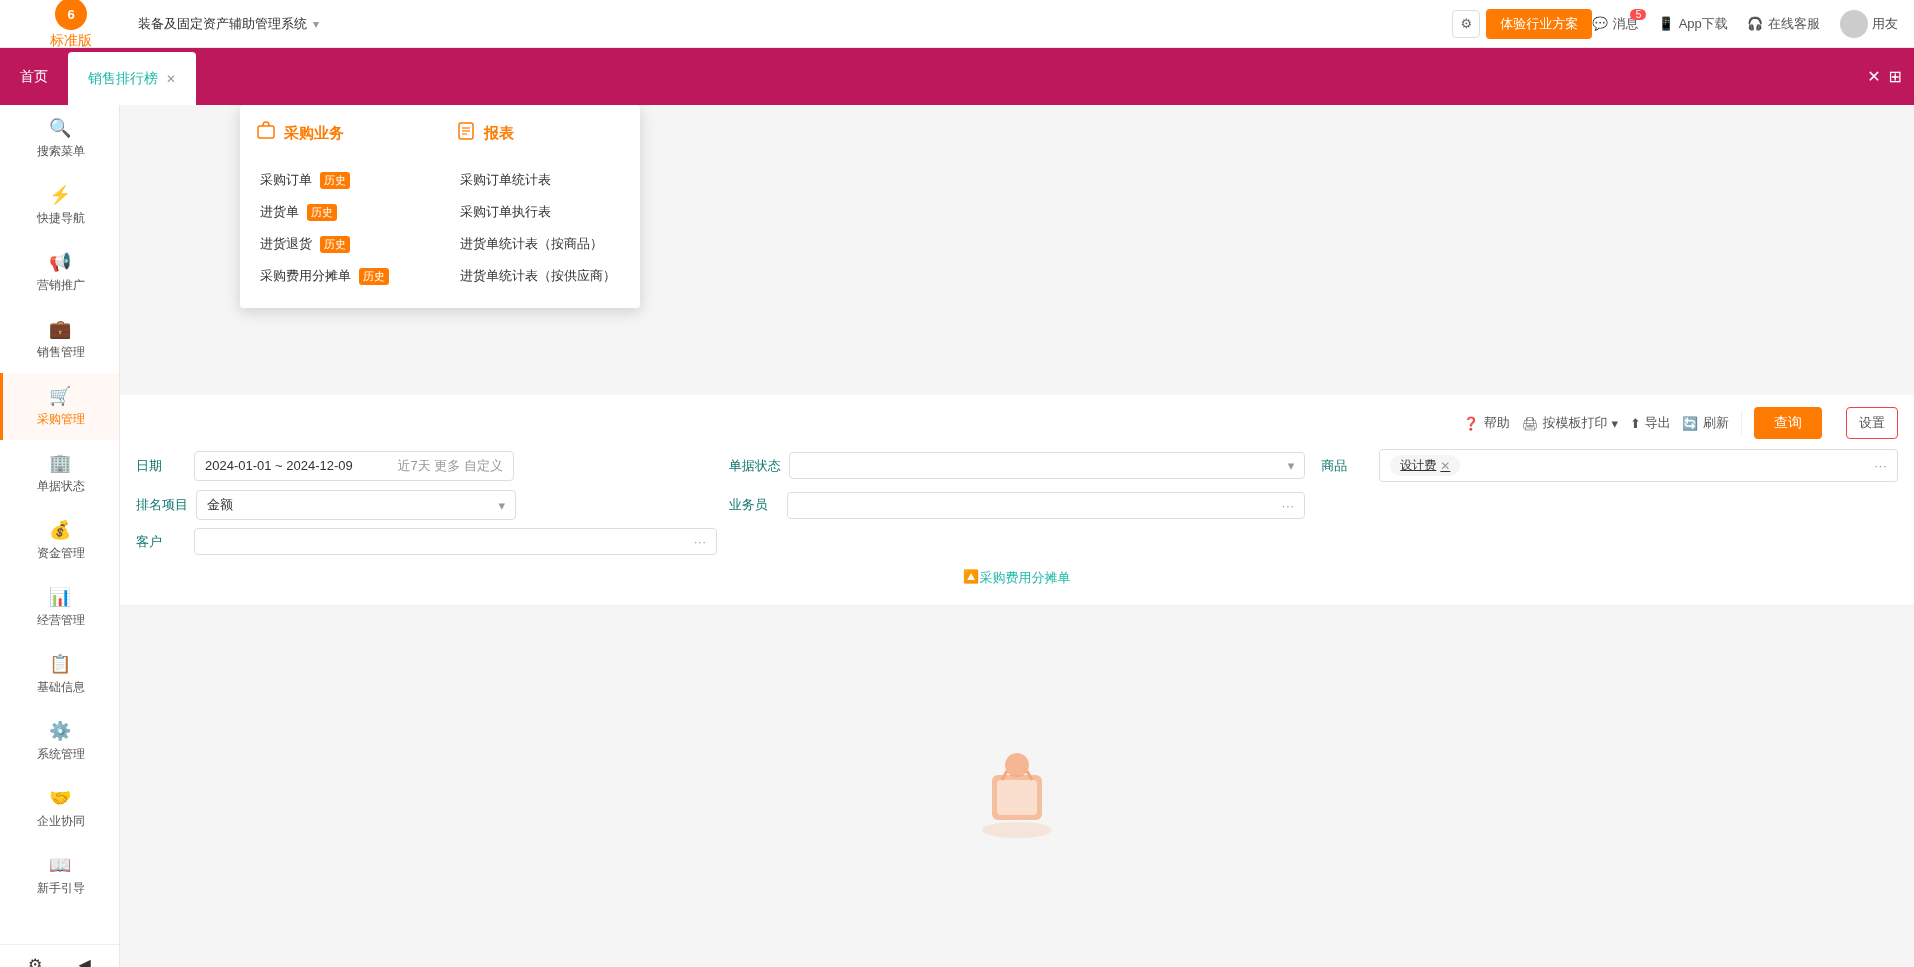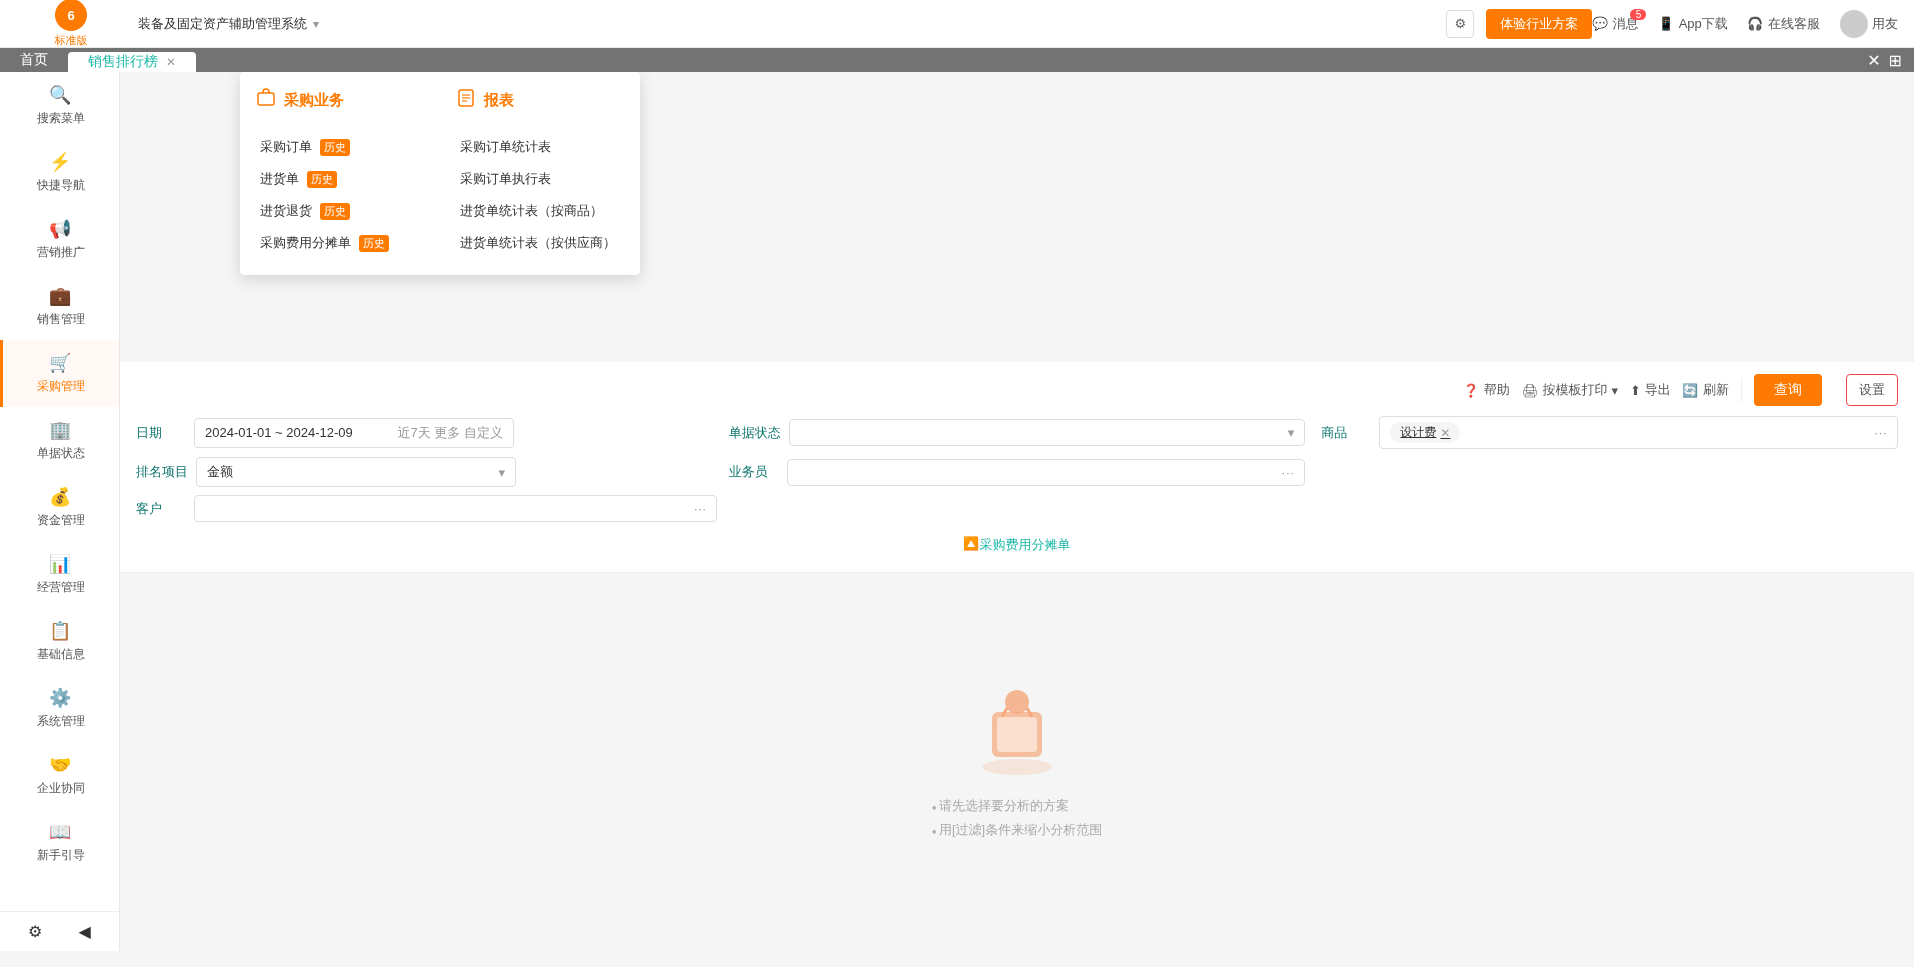--- a/index.html
+++ b/index.html
@@ -30,21 +30,21 @@
       background: #ff7a00;
       border-radius: 50%;
       display: flex;
       align-items: center;
       justify-content: center;
       color: #fff;
       font-size: 18px;
       font-weight: bold;
     }
     .logo-text {
-      font-size: 11px;
+      font-size: 14px;
       color: #ff7a00;
       margin-top: 2px;
     }
     .system-name {
       color: #333;
       font-size: 13px;
       flex: 1;
       display: flex;
       align-items: center;
       gap: 6px;
@@ -66,21 +66,21 @@
       margin-left: 8px;
     }
     .industry-btn {
       background: #ff7a00;
       color: #fff;
       border: none;
       border-radius: 4px;
       padding: 6px 14px;
       cursor: pointer;
       font-size: 13px;
-      margin-left: 12px;
+      margin-left: 6px;
     }
     .header-right {
       display: flex;
       align-items: center;
       gap: 20px;
       margin-left: auto;
     }
     .header-icon-item {
       display: flex;
       align-items: center;
@@ -104,22 +104,22 @@
     }
     .user-avatar {
       width: 28px;
       height: 28px;
       background: #ccc;
       border-radius: 50%;
     }
 
     
     .tab-bar {
-      height: 24px;
-      background: #737373;
+      height: 57px;
+      background: #be185d;
       display: flex;
       align-items: stretch;
     }
     .tab-item {
       padding: 0 20px;
       display: flex;
       align-items: center;
       cursor: pointer;
       color: #fff;
       font-size: 14px;
@@ -627,20 +627,16 @@
       <div class="empty-icon">
         <svg width="100" height="100" viewBox="0 0 100 100">
           <ellipse cx="50" cy="85" rx="35" ry="8" fill="#f5d9c8" opacity="0.6"></ellipse>
           <rect x="25" y="30" width="50" height="45" rx="6" fill="#f5a87a" opacity="0.7"></rect>
           <rect x="30" y="35" width="40" height="35" rx="4" fill="#fff" opacity="0.5"></rect>
           <circle cx="50" cy="20" r="12" fill="#f5a87a" opacity="0.8"></circle>
           <line x1="40" y1="26" x2="35" y2="35" stroke="#f5a87a" stroke-width="3"></line>
           <line x1="60" y1="26" x2="65" y2="35" stroke="#f5a87a" stroke-width="3"></line>
         </svg>
       </div>
-      <ul class="empty-text-list">
-        <li>请先选择要分析的方案</li>
-        <li>用[过滤]条件来缩小分析范围</li>
-      </ul>
     </div>
 
   </div>
 </div>
 
 </body></html>

